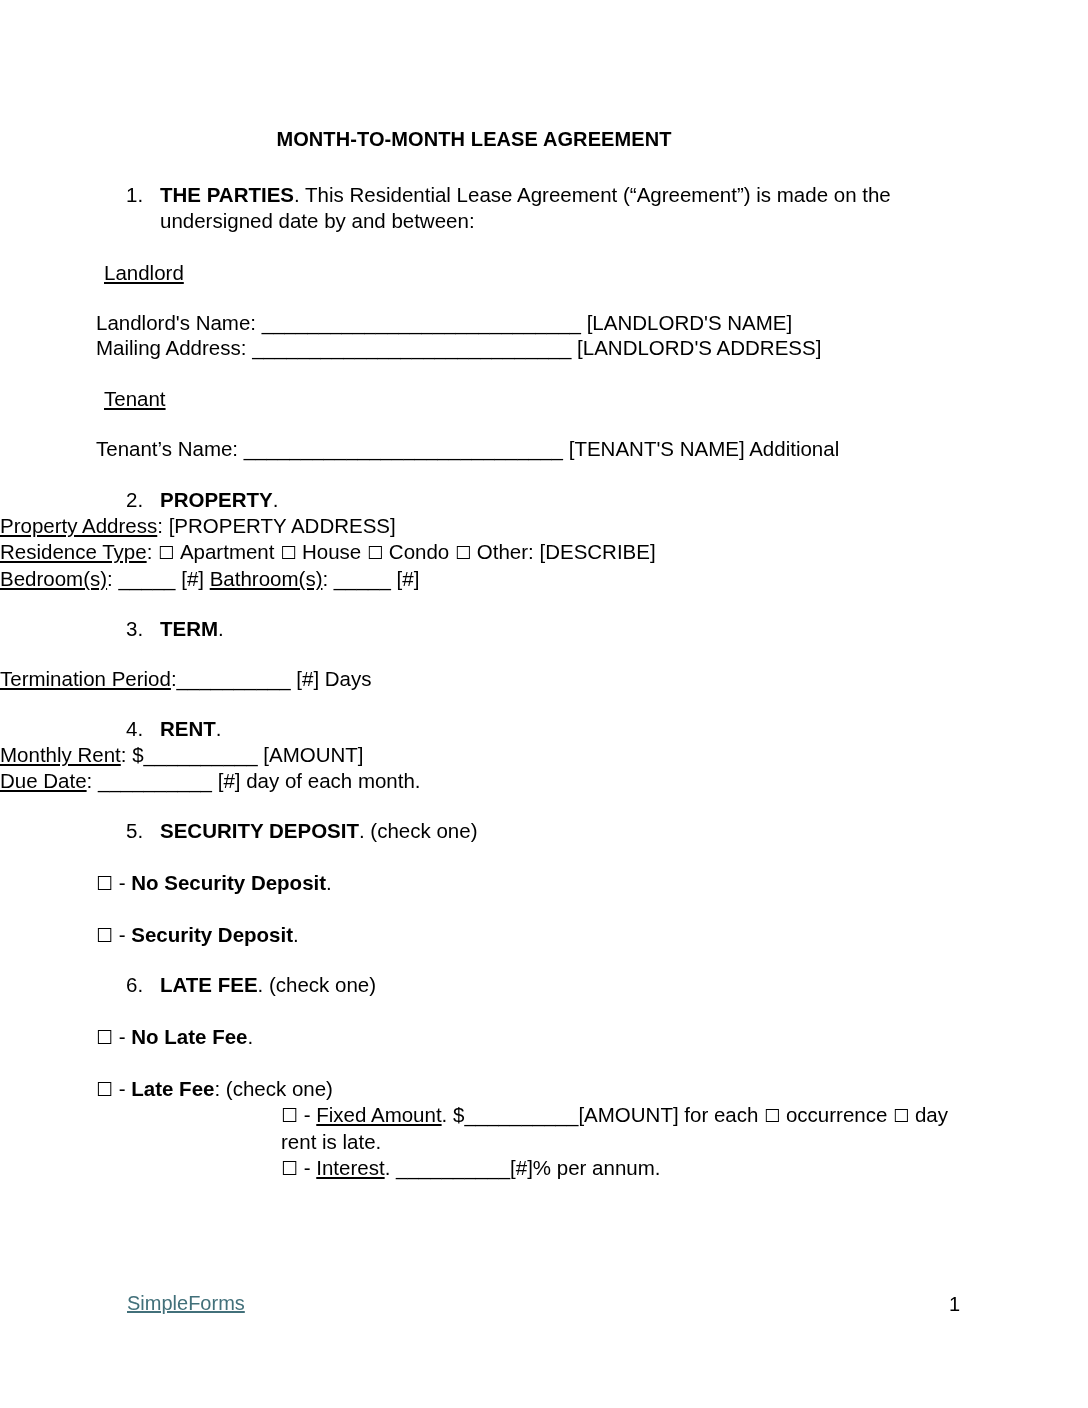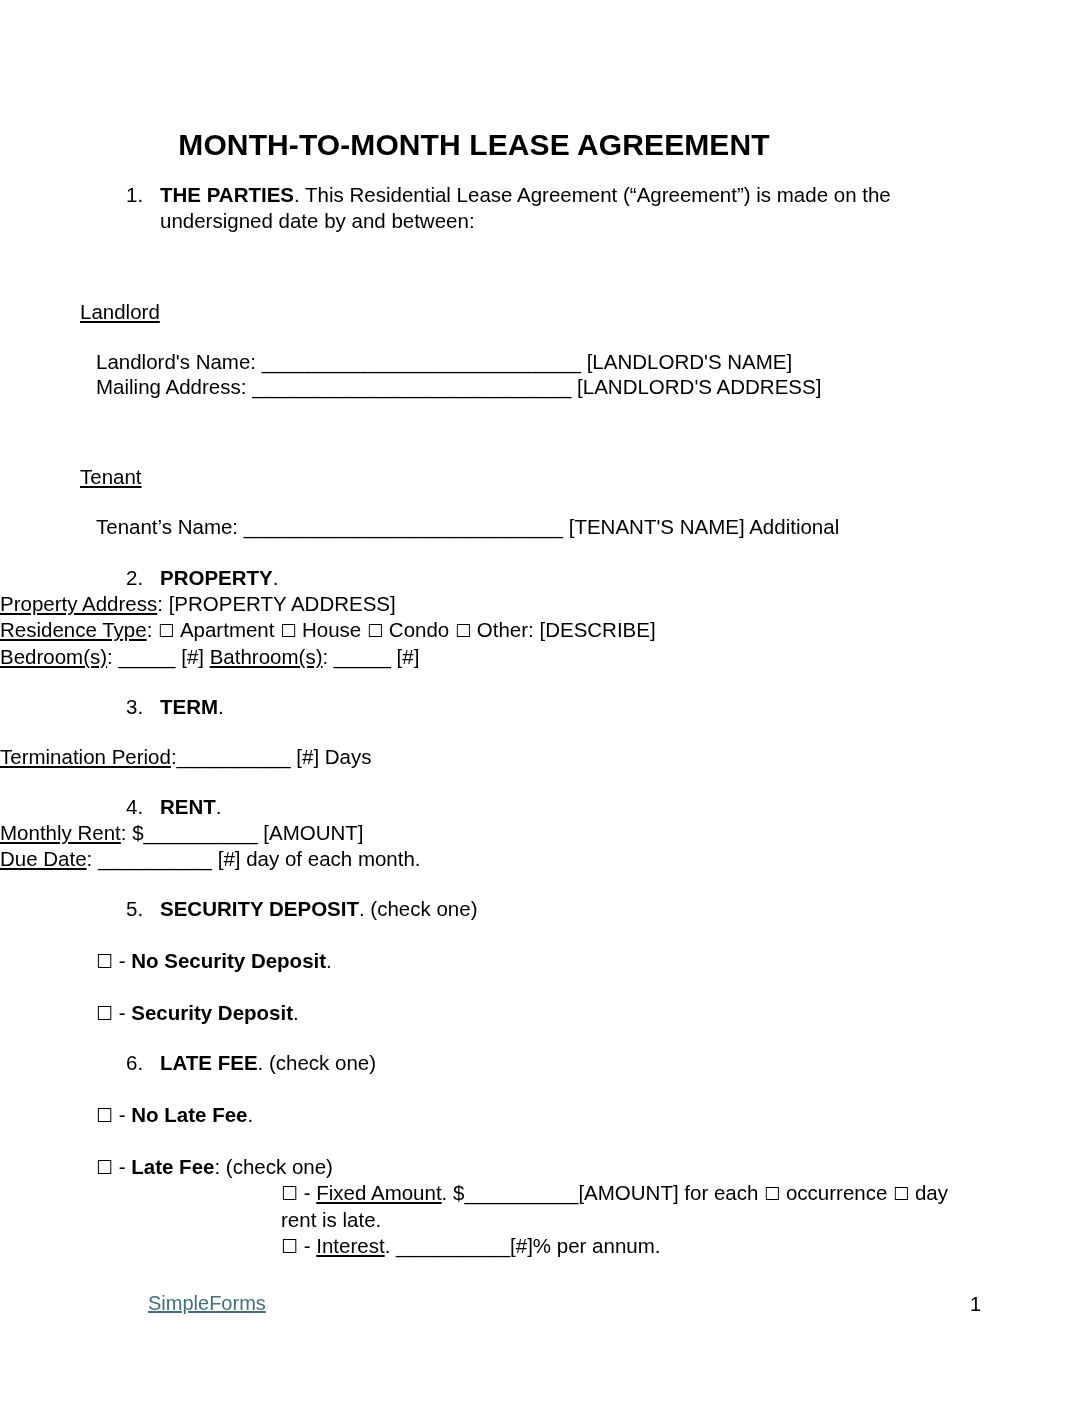--- a/index.html
+++ b/index.html
@@ -21,21 +21,21 @@
     height: 1408px;
     box-sizing: border-box;
     padding: 0;
   }
   .doc-title {
     position: absolute;
     top: 128px;
     left: 0;
     width: 948px;
     text-align: center;
-    font-size: 30px;
+    font-size: 20px;
     font-weight: bold;
     letter-spacing: 0.1px;
   }
   .body-content {
     position: absolute;
     top: 182px;
     left: 0;
     width: 1088px;
   }
   
@@ -51,21 +51,21 @@
     left: 126px;
     top: 0;
     width: 30px;
     text-align: left;
     font-size: 20.5px;
   }
   .clause .heading {
     font-weight: bold;
   }
   
-  .indent-160 { padding-left: 80px; margin-top: 39px; }
+  .indent-160 { padding-left: 104px; }
   .indent-192 { padding-left: 96px; }
   .indent-258 { padding-left: 258px; margin-left: 23px; }
   .u { text-decoration: underline; }
   .b { font-weight: bold; }
   .line-row {
     font-size: 20.5px;
     line-height: 25px;
     padding-right: 118px;
   }
   .party-label {
@@ -111,21 +111,20 @@
   }
   .sp-24 { height: 24px; }
   .sp-26 { height: 26px; }
   
   .footer {
     position: absolute;
     left: 0;
     top: 1292px;
     width: 972px;
     height: 40px;
-    margin-left: 21px;
   }
   .footer-brand {
     position: absolute;
     left: 127px;
     top: 0;
     font-size: 20px;
     text-decoration: underline;
   }
   .footer-page {
     position: absolute;

